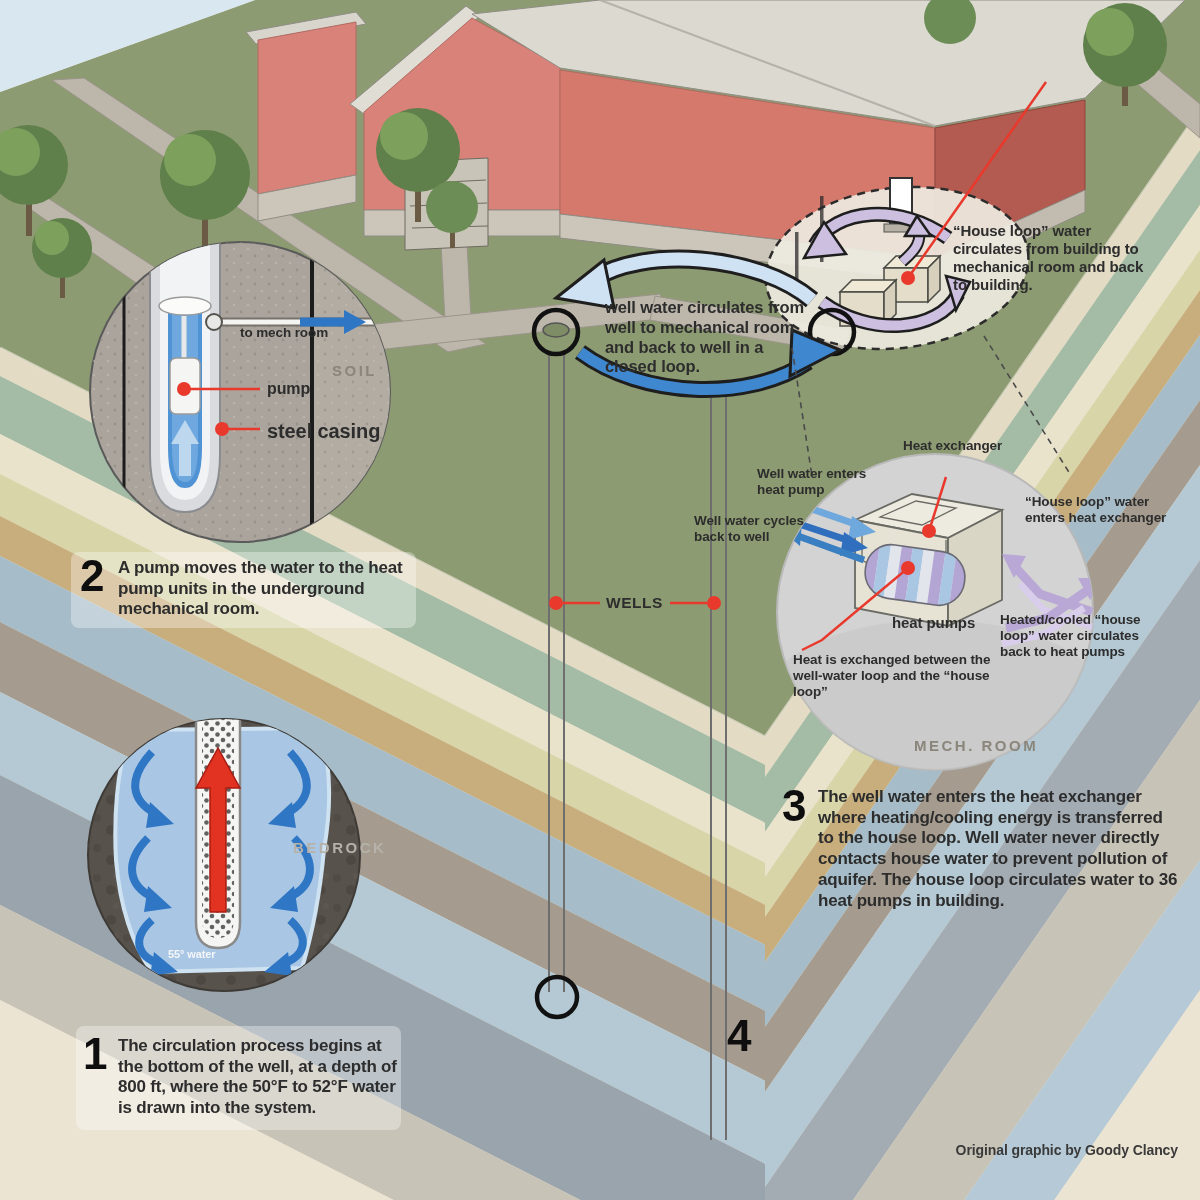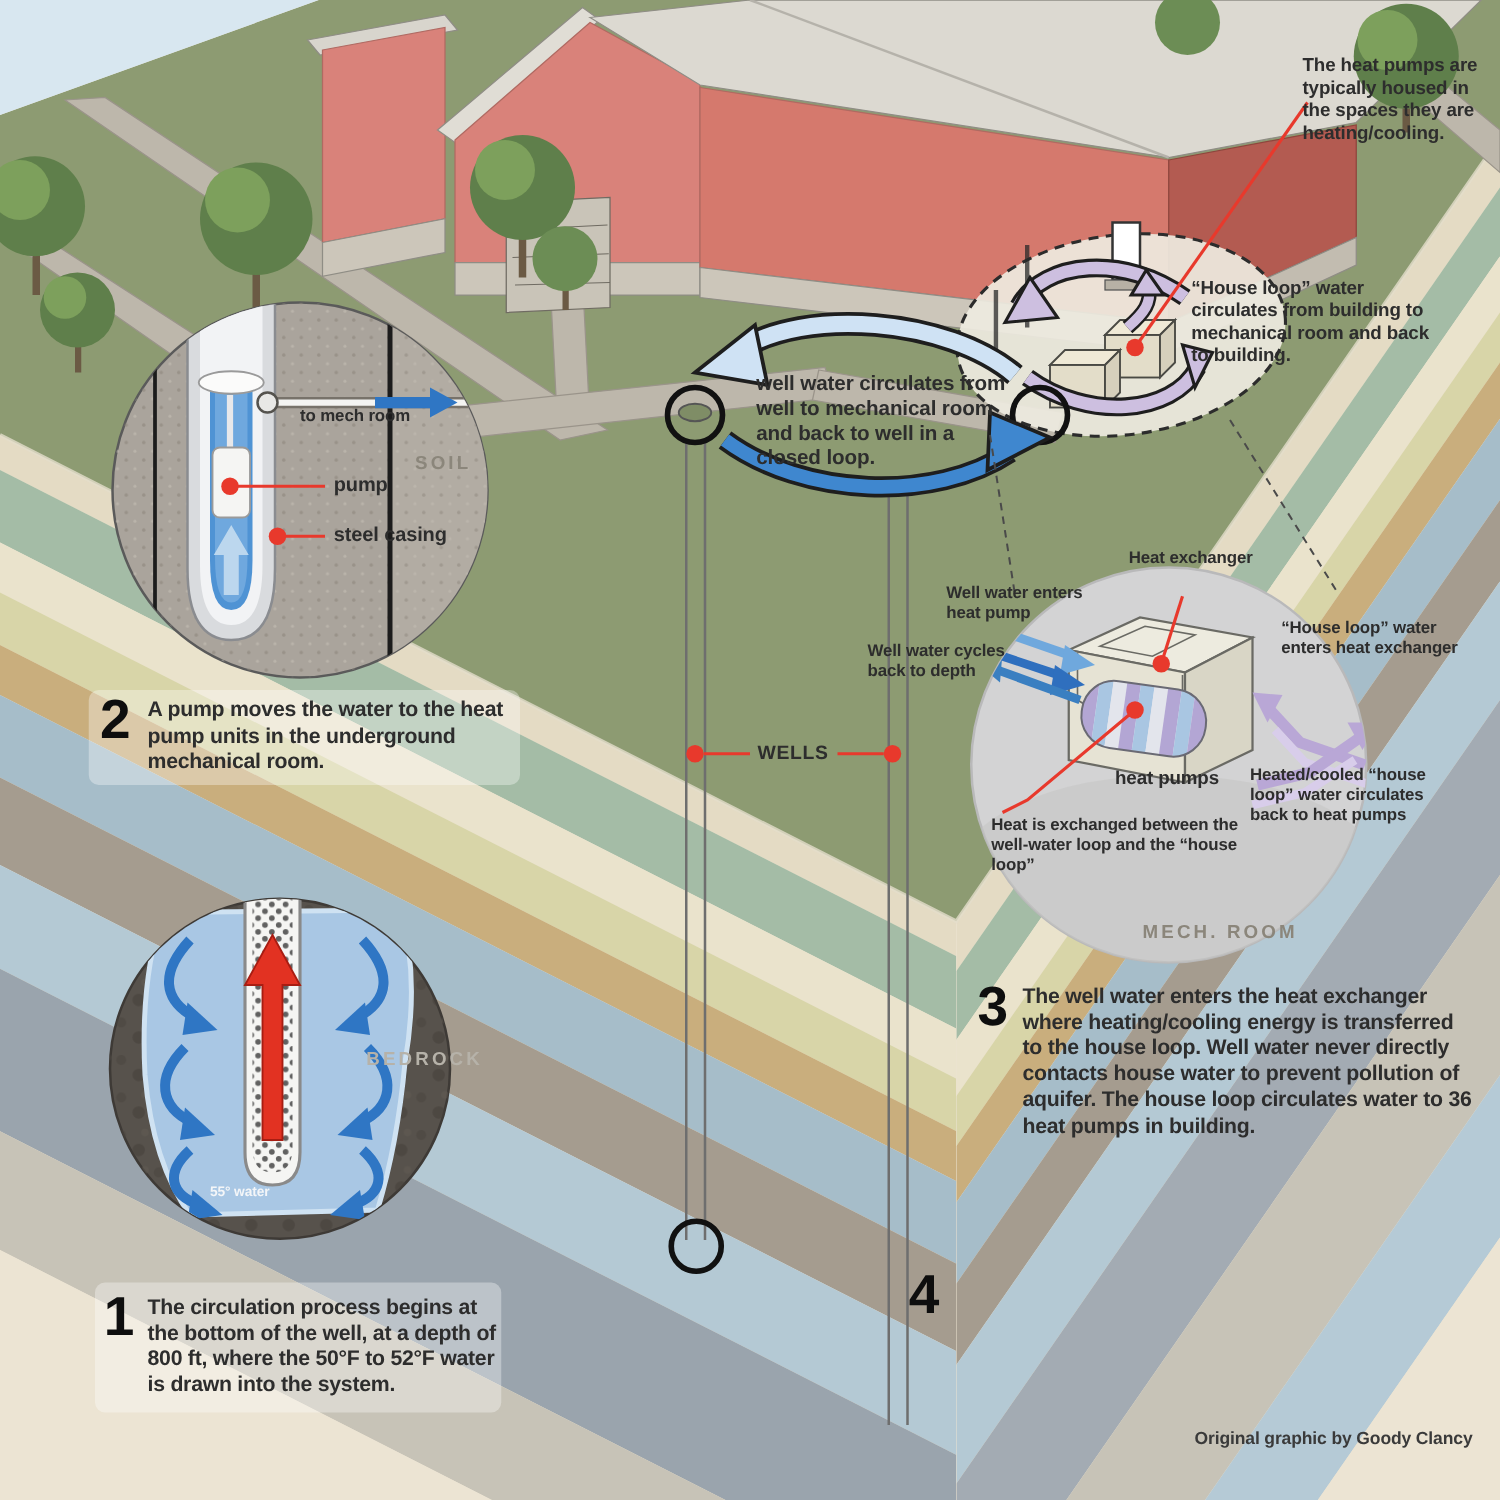--- a/index.html
+++ b/index.html
@@ -347,34 +347,33 @@
     <line x1="670" y1="603" x2="707" y2="603"></line>
   </g>
   <circle cx="908" cy="278" r="7" fill="#e8392c"></circle>
   <circle cx="556" cy="603" r="7" fill="#e8392c"></circle>
   <circle cx="714" cy="603" r="7" fill="#e8392c"></circle>
 </svg>
 
 <div class="haze" style="left:70.5px;top:552px;width:345px;height:76px;"></div>
 <div class="haze" style="left:76px;top:1026px;width:325px;height:104px;"></div>
 
-<div class="lbl note" style="left:1042px;top:44px;width:152px;">The heat pumps are typically housed in the spaces they are heating/cooling.</div>
 <div class="lbl note" style="left:953px;top:222px;width:198px;">“House loop” water circulates from building to mechanical room and back to building.</div>
 <div class="lbl" style="left:605px;top:298px;width:205px;font-size:16.5px;">well water circulates from well to mechanical room and back to well in a closed loop.</div>
 
 <div class="lbl small" style="left:240px;top:325px;">to mech room</div>
 <div class="lbl zone" style="left:300px;top:362px;">SOIL</div>
 <div class="lbl" style="left:267px;top:379px;font-size:16px;">pump</div>
-<div class="lbl" style="left:267px;top:419px;font-size:16px;">steel casing</div>
+<div class="lbl" style="left:267px;top:419px;font-size:20px;">steel casing</div>
 
 <div class="lbl wellslbl" style="left:606px;top:594px;">WELLS</div>
 
 <div class="lbl small" style="left:757px;top:466px;width:118px;">Well water enters heat pump</div>
 <div class="lbl small" style="left:903px;top:438px;white-space:nowrap;">Heat exchanger</div>
-<div class="lbl small" style="left:694px;top:513px;width:122px;">Well water cycles back to depth</div>
+<div class="lbl small" style="left:694px;top:513px;width:122px;">Well water cycles back to well</div>
 <div class="lbl small" style="left:1025px;top:494px;width:152px;">“House loop” water enters heat exchanger</div>
 <div class="lbl" style="left:892px;top:614px;font-size:15px;">heat pumps</div>
 <div class="lbl small" style="left:793px;top:652px;width:200px;">Heat is exchanged between the well-water loop and the “house loop”</div>
 <div class="lbl small" style="left:1000px;top:612px;width:165px;">Heated/cooled “house loop” water circulates back to heat pumps</div>
 <div class="lbl zone" style="left:882px;top:737px;">MECH. ROOM</div>
 
 <div class="lbl zone-dark" style="left:293px;top:839px;">BEDROCK</div>
 <div class="lbl white" style="left:168px;top:948px;font-size:11px;">55° water</div>
 
 <div class="num" style="left:80px;top:556px;">2</div>

